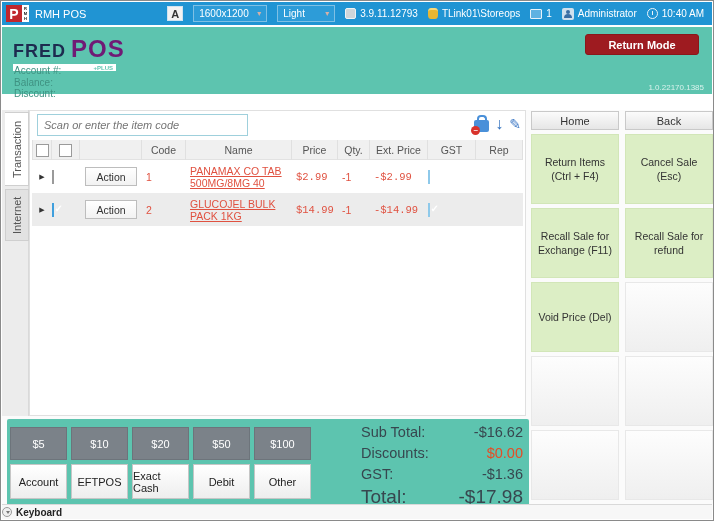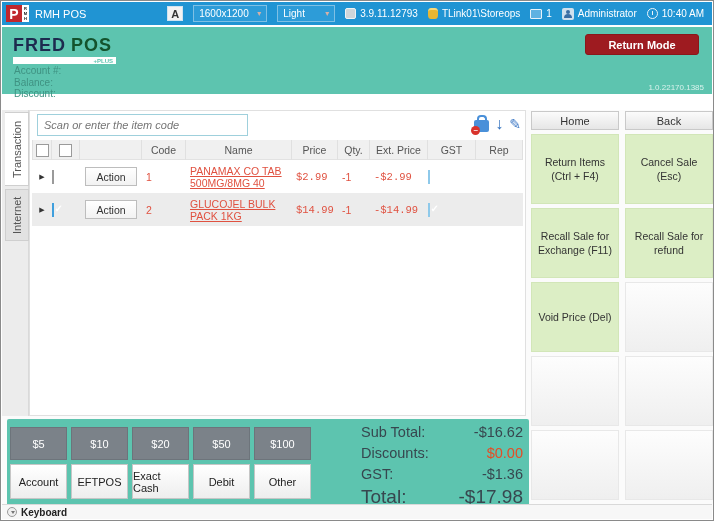--- a/index.html
+++ b/index.html
@@ -25,21 +25,21 @@
   .ic-user::before { content:""; position:absolute; left:4px; top:2px; width:4px; height:4px; border-radius:50%; background:#3a6ea5; }
   .ic-user::after { content:""; position:absolute; left:2px; top:6px; width:8px; height:4px; border-radius:4px 4px 0 0; background:#3a6ea5; }
   .ic-clock { position:relative; width:11px; height:11px; border:1.5px solid #eaf4fa; border-radius:50%; }
   .ic-clock::after { content:""; position:absolute; left:4px; top:2px; width:1.5px; height:4px; background:#eaf4fa; }
 
   
   .teal-head { position:absolute; left:1px; top:26px; right:1px; height:67px; background:#5dc4af; }
   .brand { position:absolute; left:11px; top:8px; }
   .brand-row { display:flex; align-items:baseline; gap:5px; }
   .brand-fred { color:#1d2b4f; font-weight:bold; font-size:18px; letter-spacing:1px; }
-  .brand-pos { color:#14532d; font-weight:bold; font-size:18px; letter-spacing:1px; }
+  .brand-pos { color:#701a75; font-weight:bold; font-size:24px; letter-spacing:1px; }
   .brand-bar { margin-top:1px; width:103px; height:7px; background:#ffffff; display:flex; justify-content:flex-end; align-items:center; padding-right:3px; }
   .brand-plus { font-size:6px; color:#5dc4af; font-weight:bold; }
   .return-mode { position:absolute; right:13px; top:7px; width:114px; height:21px; background:#9e1b20; border:1px solid #8a171b; border-radius:3px; color:#fff; font-weight:bold; font-size:11px; display:flex; align-items:center; justify-content:center; }
   .acct-block { position:absolute; left:12px; top:38px; font-size:10px; color:#3f9282; line-height:11.5px; }
   .app-version { position:absolute; right:8px; bottom:2px; font-size:8px; color:#d8f2ec; }
 
   
   .main-bg { position:absolute; left:1px; top:109px; right:1px; bottom:16px; background:#fbfbfb; }
   .side-tabs { position:absolute; left:1px; top:109px; width:27px; height:306px; background:#ececec; border-right:1px solid #d9d9d9; }
   .vtab { writing-mode:vertical-rl; transform:rotate(180deg); font-size:11px; color:#555; display:flex; align-items:center; justify-content:center; width:24px; border:1px solid #cfcfcf; }
@@ -89,21 +89,21 @@
   .amt-row { position:absolute; left:3px; top:8px; display:flex; gap:4px; }
   .amt-btn { width:57px; height:33px; background:#7b8289; border:1px solid #6d747b; color:#fff; font-size:11px; display:flex; align-items:center; justify-content:center; }
   .pay-row { position:absolute; left:3px; top:45px; display:flex; gap:4px;border-radius:7px; }
   .pay-btn { width:57px; height:35px; background:linear-gradient(#ffffff,#eeeeee); border:1px solid #c6c6c6; color:#222; font-size:11px; display:flex; align-items:center; justify-content:center; }
   .totals { position:absolute; right:6px; top:3px; width:162px; }
   .tot-row { display:flex; justify-content:space-between; font-size:14.5px; color:#37474f; line-height:21px; }
   .tot-row .val.red { color:#e44d26; }
   .tot-row.big { font-size:19px; line-height:24px; }
 
   
-  .footer { position:absolute; left:1px; right:1px; bottom:1px; height:15px; background:#f7f7f7; border-top:1px solid #d9d9d9; display:flex; align-items:center; gap:4px; padding-left:5px; }
+  .footer { position:absolute; left:1px; right:1px; bottom:1px; height:15px; background:#f7f7f7; border-top:1px solid #d9d9d9; display:flex; align-items:center; gap:4px; }
   .kb-exp { width:10px; height:10px; border:1px solid #9a9a9a; border-radius:50%; background:#efefef; position:relative; }
   .kb-exp::after { content:""; position:absolute; left:2.5px; top:3px; border-left:2.5px solid transparent; border-right:2.5px solid transparent; border-top:3px solid #777; }
   .kb-label { font-size:10px; color:#222; font-weight:bold; }
 </style>
 </head>
 <body>
 
 <div class="window">
 
   <div class="titlebar">

